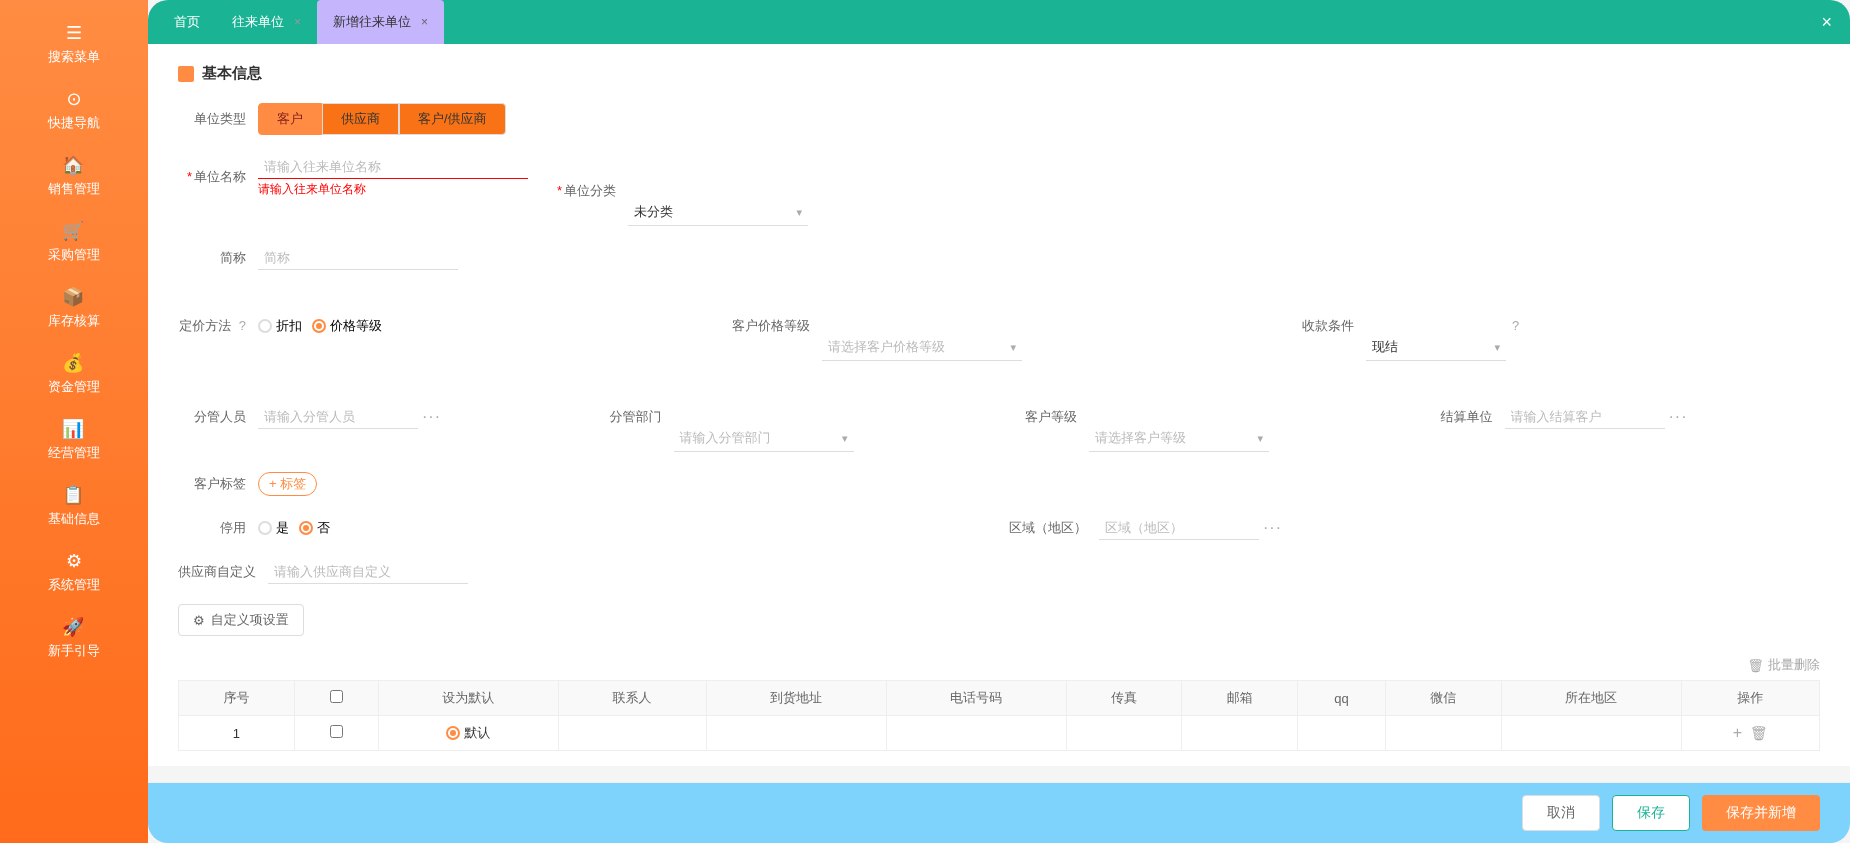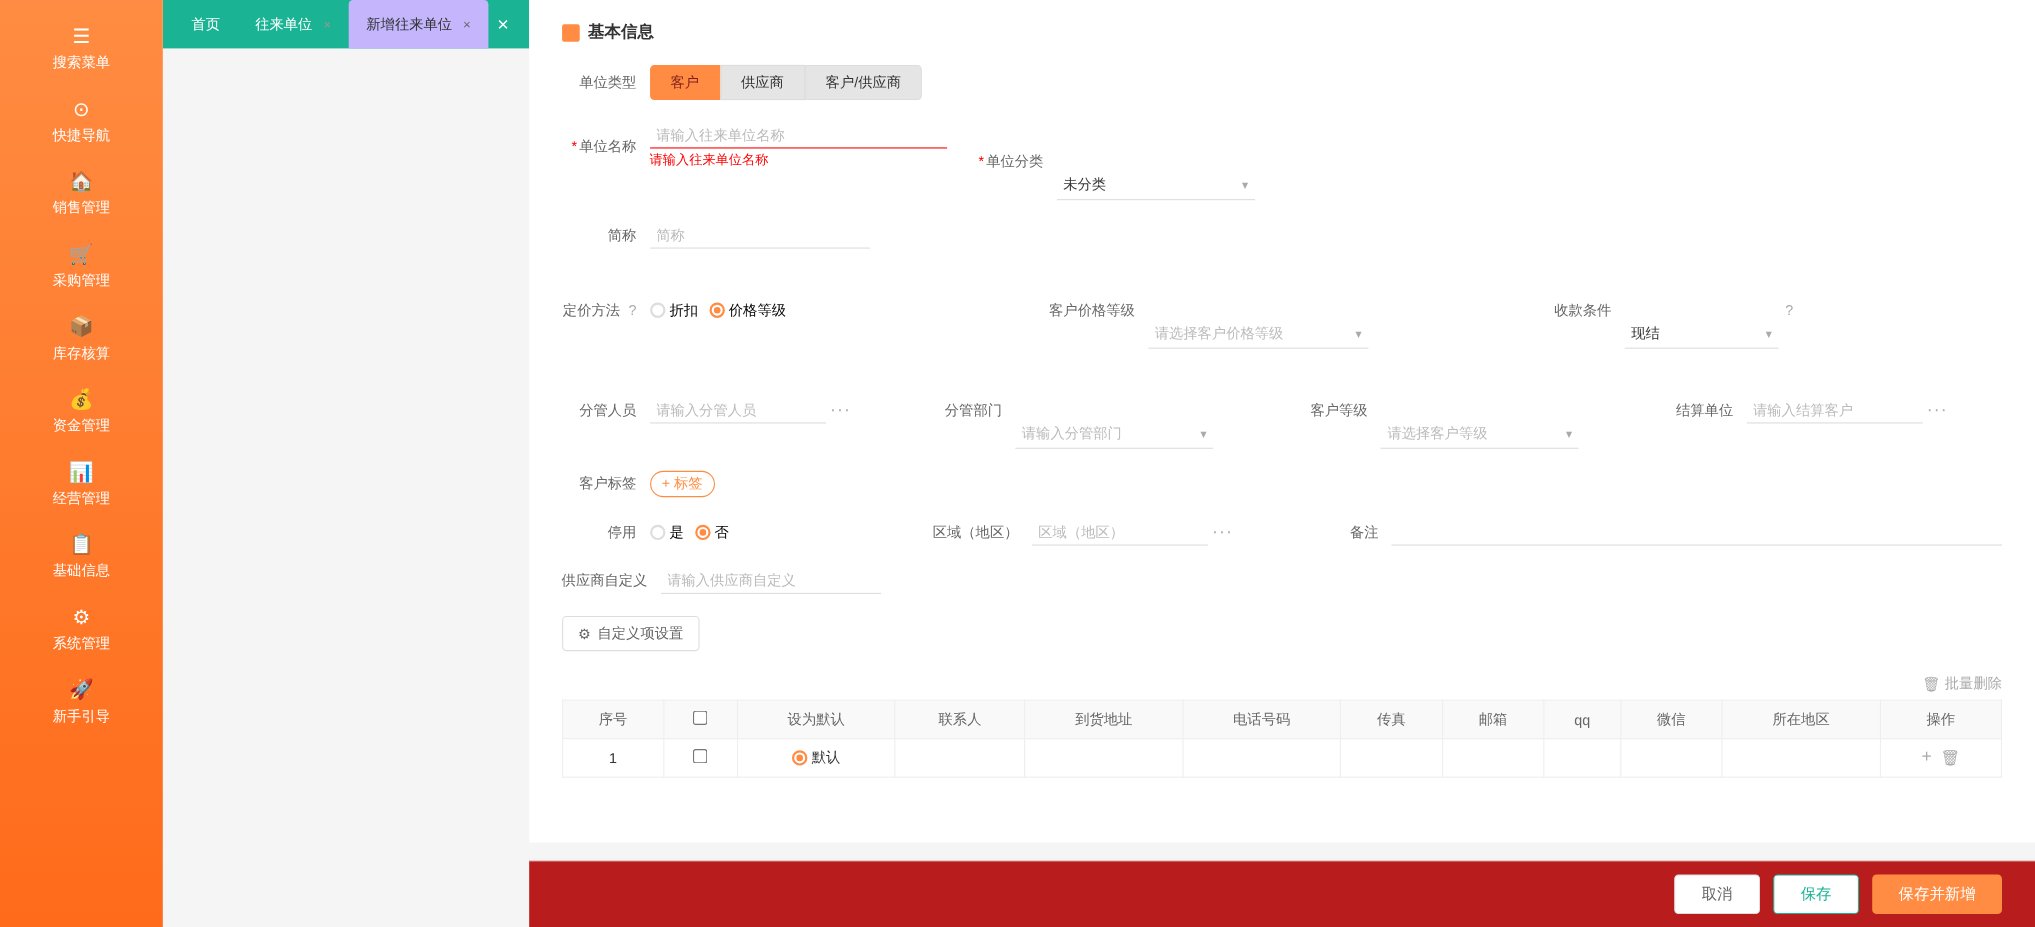--- a/index.html
+++ b/index.html
@@ -26,22 +26,23 @@
       cursor: pointer;
       font-size: 13px;
       gap: 4px;
     }
     .sidebar-item .icon { font-size: 18px; }
 
     
     .main-area {
       flex: 1;
       display: flex;
-      flex-direction: row;
+      flex-direction: column;
       overflow: hidden;
+      border-radius: 20px;
     }
 
     
     .tab-bar {
       background: #1ab394;
       display: flex;
       align-items: center;
       height: 44px;
       padding: 0 10px;
       flex-shrink: 0;
@@ -112,21 +113,21 @@
       min-width: 80px;
       text-align: right;
       padding-right: 12px;
       flex-shrink: 0;
     }
     .required-star { color: red; margin-right: 2px; }
     .btn-group { display: flex; gap: 0; }
     .type-btn {
       padding: 6px 18px;
       border: 1px solid #ddd;
-      background: #e5e5e5;
+      background: #f97316;
       cursor: pointer;
       color: #333;
       font-size: 13px;
     }
     .type-btn.active {
       background: #ff8c42;
       color: #7f1d1d;
       border-color: #ff8c42;
     }
     .type-btn:first-child { border-radius: 4px 0 0 4px; }
@@ -251,21 +252,21 @@
       border: 1px solid #eee;
       color: #333;
       font-size: 13px;
     }
     .table-row-action { display: flex; align-items: center; justify-content: center; gap: 8px; }
     .icon-add { color: #aaa; cursor: pointer; font-size: 16px; }
     .icon-delete { color: #aaa; cursor: pointer; font-size: 14px; }
 
     
     .footer-bar {
-      background: #b91c1c;
+      background: #7dd3fc;
       border-top: 1px solid #eee;
       padding: 12px 30px;
       display: flex;
       justify-content: flex-end;
       gap: 12px;
       flex-shrink: 0;
     }
     .btn-cancel {
       padding: 8px 24px;
       border: 1px solid #ddd;
@@ -490,24 +491,20 @@
             </div>
           </div>
         </div>
 
         <div class="form-field" style="min-width:300px;">
           <span class="field-label">区域（地区）</span>
           <input class="text-input" type="text" style="width: 160px;" placeholder="区域（地区）">
           <span class="dots-btn">···</span>
         </div>
 
-        <div class="form-field" style="flex:2;">
-          <span class="field-label">备注</span>
-          <input class="text-input" type="text" style="flex: 1 1 0%;">
-        </div>
       </div>
 
       <div class="form-row" style="margin-bottom:20px;align-items:center;">
         <span class="field-label">供应商自定义</span>
         <input class="text-input" type="text" style="width: 200px;" placeholder="请输入供应商自定义">
       </div>
 
       <div style="margin-bottom:10px;">
         <button class="custom-settings-btn">
           <span>⚙</span>

